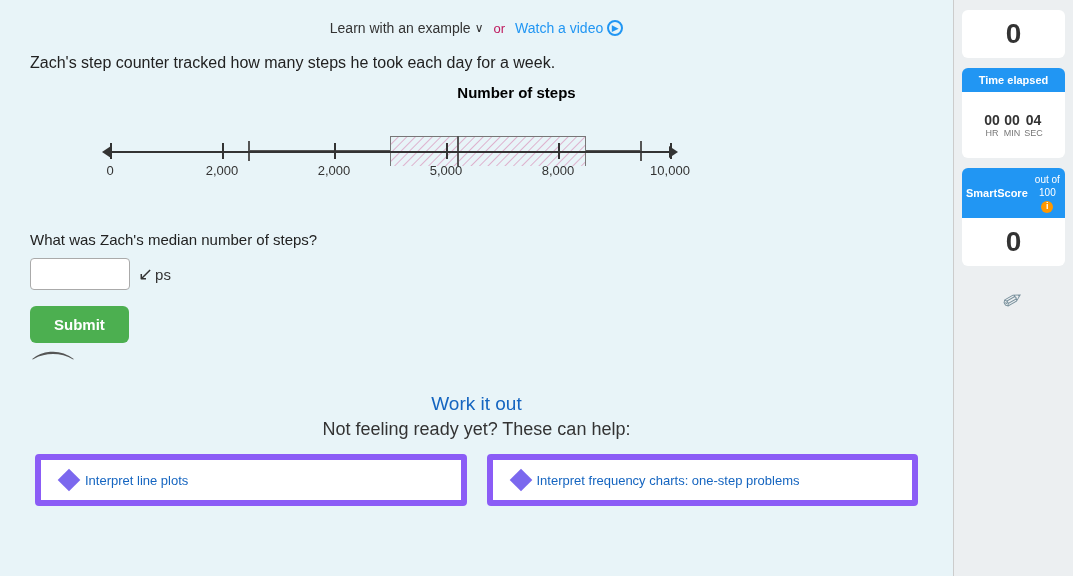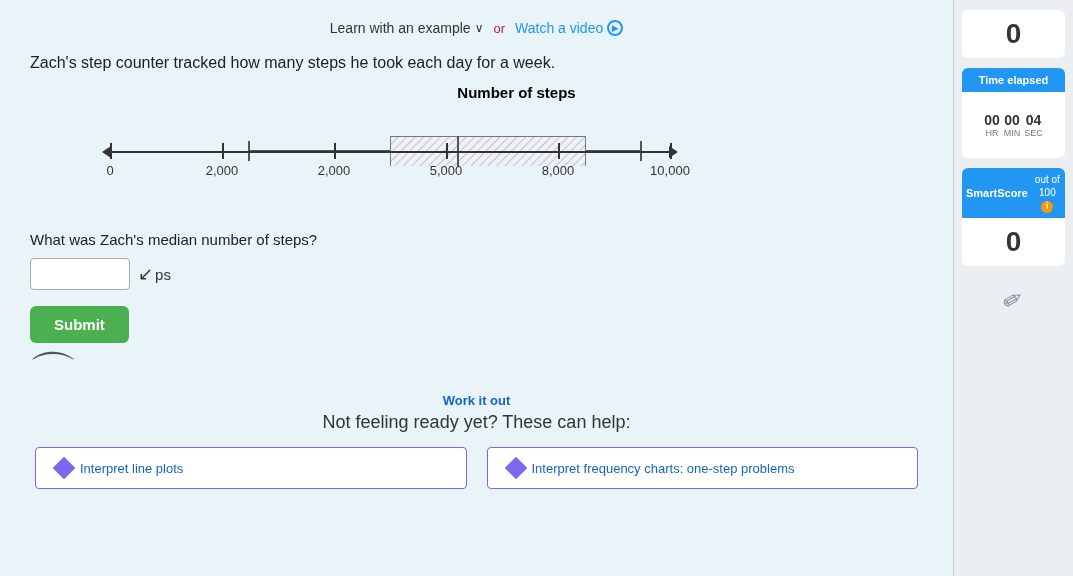--- a/index.html
+++ b/index.html
@@ -219,39 +219,39 @@
       font-size: 15px;
       font-weight: bold;
       cursor: pointer;
       margin-bottom: 20px;
     }
 
     .work-it-out {
       text-align: center;
       margin-top: 30px;
       color: #1565c0;
-      font-size: 13px;
-      font-weight: bold;
+      font-size: 19px;
+      font-weight: normal;
     }
 
     .not-feeling {
       text-align: center;
       color: #333;
       font-size: 18px;
       margin-top: 4px;
     }
 
     .bottom-link {
       flex: 1;
       display: flex;
       align-items: center;
       gap: 8px;
       padding: 12px 20px;
       background: white;
-      border: 1px solid #8b5cf6;
+      border: 6px solid #8b5cf6;
       border-radius: 4px;
       font-size: 13px;
       color: #1565c0;
       cursor: pointer;
       margin: 0 5px;
     }
 
     .diamond-icon {
       width: 16px;
       height: 16px;

